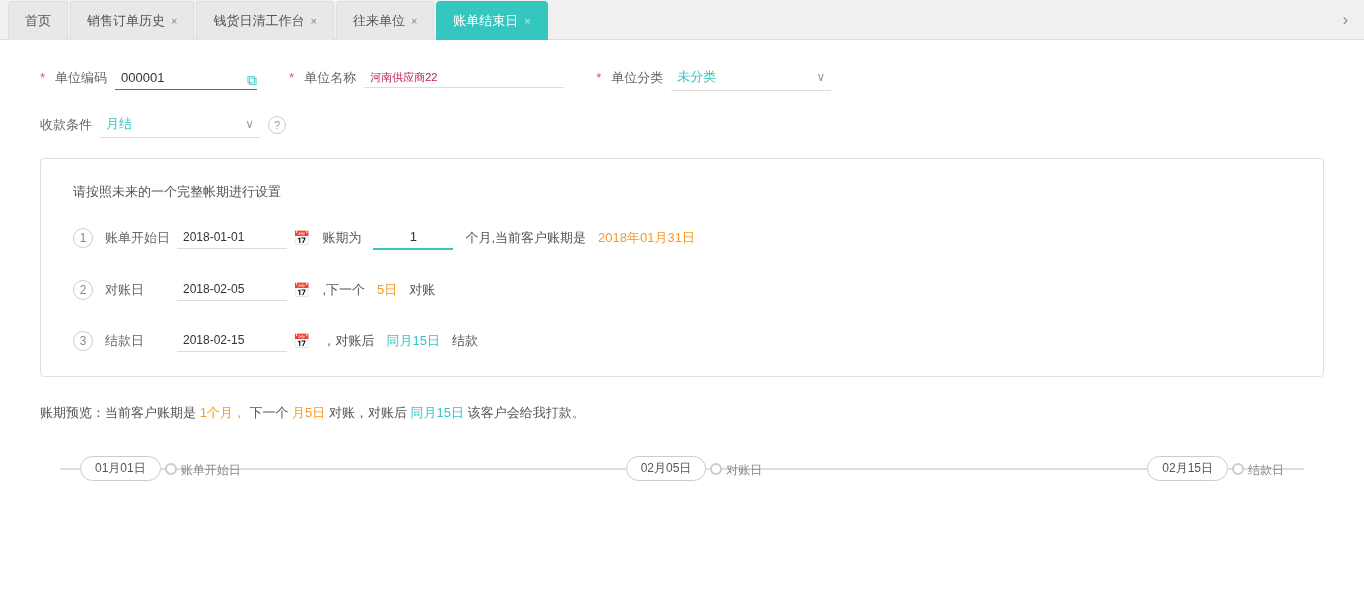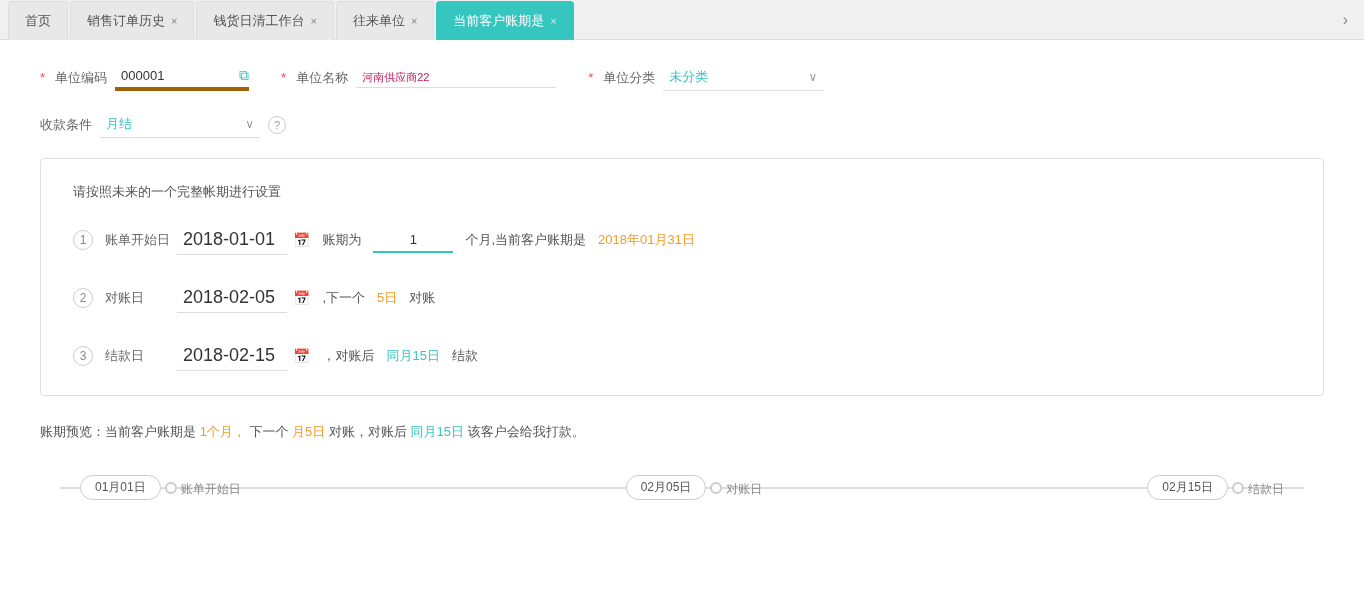--- a/index.html
+++ b/index.html
@@ -116,23 +116,23 @@
       border-bottom: 1px solid #ddd;
       outline: none;
       padding: 4px 6px;
       font-size: 11px;
       color: #be185d;
       background: transparent;
       width: 140px;
     }
     .input-with-icon {
       display: flex;
-      align-items: center;
-      border-bottom: 4px solid #a16207;
-      gap: 4px;
+      align-items: flex-end;
+      border-bottom: 1px solid #a16207;
+      gap: 12px;
     }
     .input-with-icon input {
       border: none;
       outline: none;
       padding: 4px 6px;
       font-size: 13px;
       color: #333;
       background: transparent;
       width: 120px;
     }
@@ -213,21 +213,21 @@
     .date-input-group {
       display: flex;
       align-items: center;
       gap: 6px;
     }
     .date-input {
       border: none;
       border-bottom: 1px solid #ddd;
       outline: none;
       padding: 4px 6px;
-      font-size: 18px;
+      font-size: 12px;
       color: #333;
       background: transparent;
       width: 110px;
     }
     .calendar-icon {
       color: #36c6c0;
       font-size: 14px;
       cursor: pointer;
     }
     .period-text {
@@ -329,21 +329,21 @@
   </div>
   <div class="tab">
     <span>钱货日清工作台</span>
     <span class="close-icon">×</span>
   </div>
   <div class="tab">
     <span>往来单位</span>
     <span class="close-icon">×</span>
   </div>
   <div class="tab active">
-    <span>当前客户账期是</span>
+    <span>账单结束日</span>
     <span class="close-icon">×</span>
   </div>
   <div class="tab-more">›</div>
 </div>
 
 <div class="main-content">
 
 
   <div class="form-row">
     <div class="form-group">

